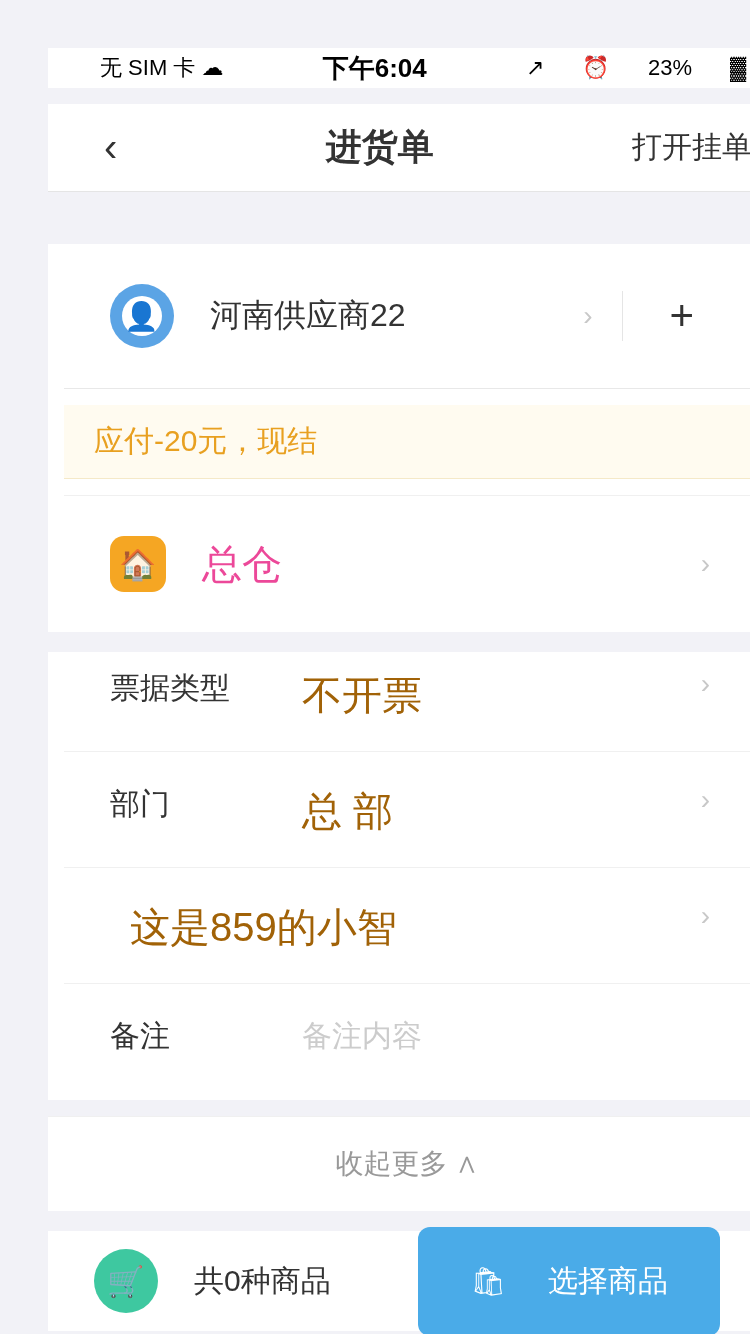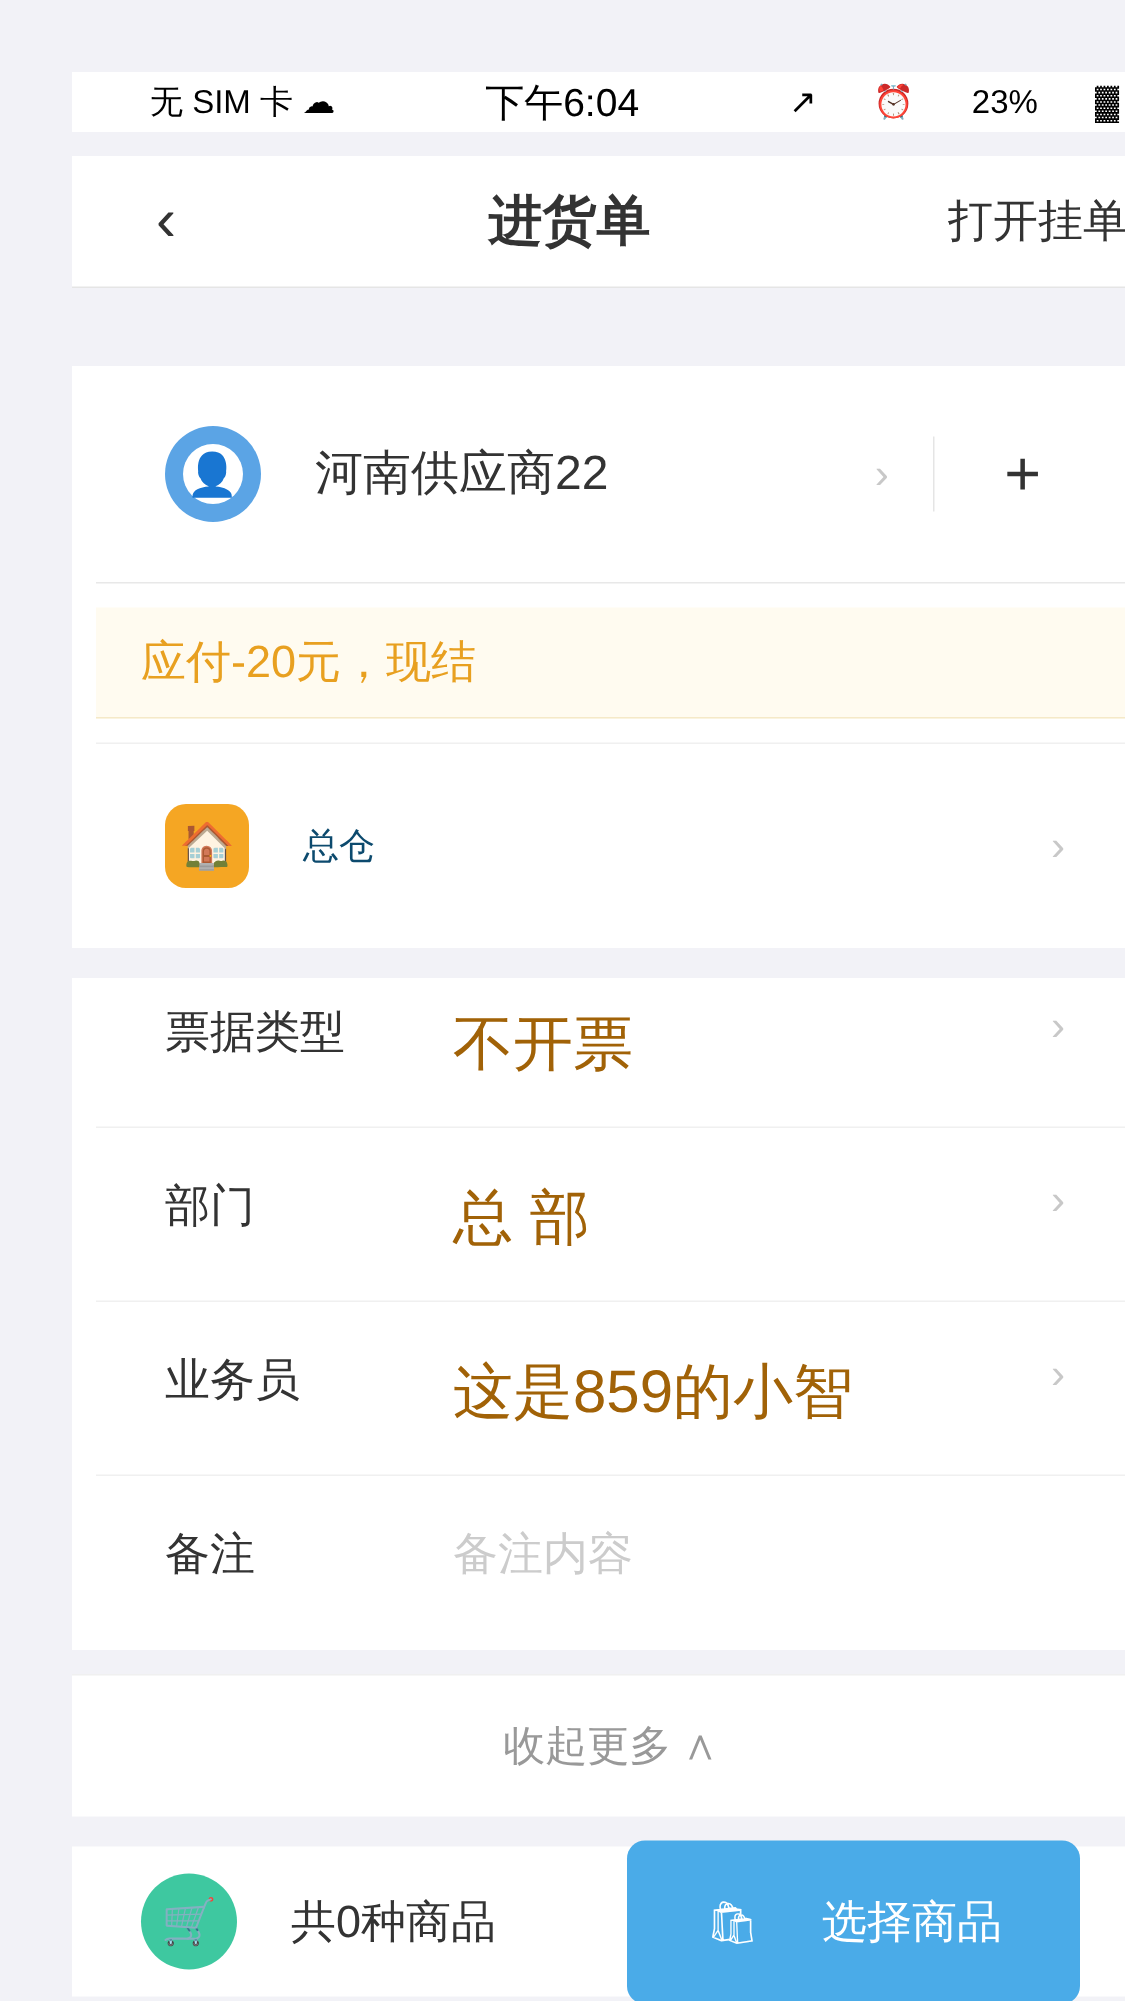--- a/index.html
+++ b/index.html
@@ -19,21 +19,21 @@
       height: 40px;
       background: #fff;
       display: flex;
       align-items: center;
       justify-content: space-between;
       padding: 0 20px;
       font-size: 22px;
       color: #000;
     }
     .status-left { display: flex; align-items: center; gap: 8px; }
-    .status-center { font-size: 26px; font-weight: 400; }
+    .status-center { font-size: 26px; font-weight: 700; }
     .status-right { display: flex; align-items: center; gap: 6px; font-size: 22px; }
 
     
     .nav-bar {
       width: 750px;
       height: 88px;
       background: #fff;
       display: flex;
       align-items: center;
       justify-content: space-between;
@@ -144,22 +144,22 @@
       background: #f5a623;
       display: flex;
       align-items: center;
       justify-content: center;
       margin-right: 20px;
       flex-shrink: 0;
     }
     .warehouse-icon { font-size: 30px; }
     .warehouse-name {
       flex: 1;
-      font-size: 24px;
-      color: #0c4a6e;
+      font-size: 40px;
+      color: #ec4899;
     }
 
     
     .form-section {
       background: #fff;
       margin-top: 20px;
     }
     .form-row {
       display: flex;
       padding: 0 30px;
@@ -300,21 +300,20 @@
     <span class="chevron">›</span>
   </div>
 
   <div class="form-row">
     <span class="form-label">部门</span>
     <span class="form-value">总 部</span>
     <span class="chevron">›</span>
   </div>
 
   <div class="form-row">
-    <span class="form-label">业务员</span>
     <span class="form-value">这是859的小智</span>
     <span class="chevron">›</span>
   </div>
 
   <div class="form-row">
     <span class="form-label">备注</span>
     <span class="form-placeholder">备注内容</span>
   </div>
 </div>
 

